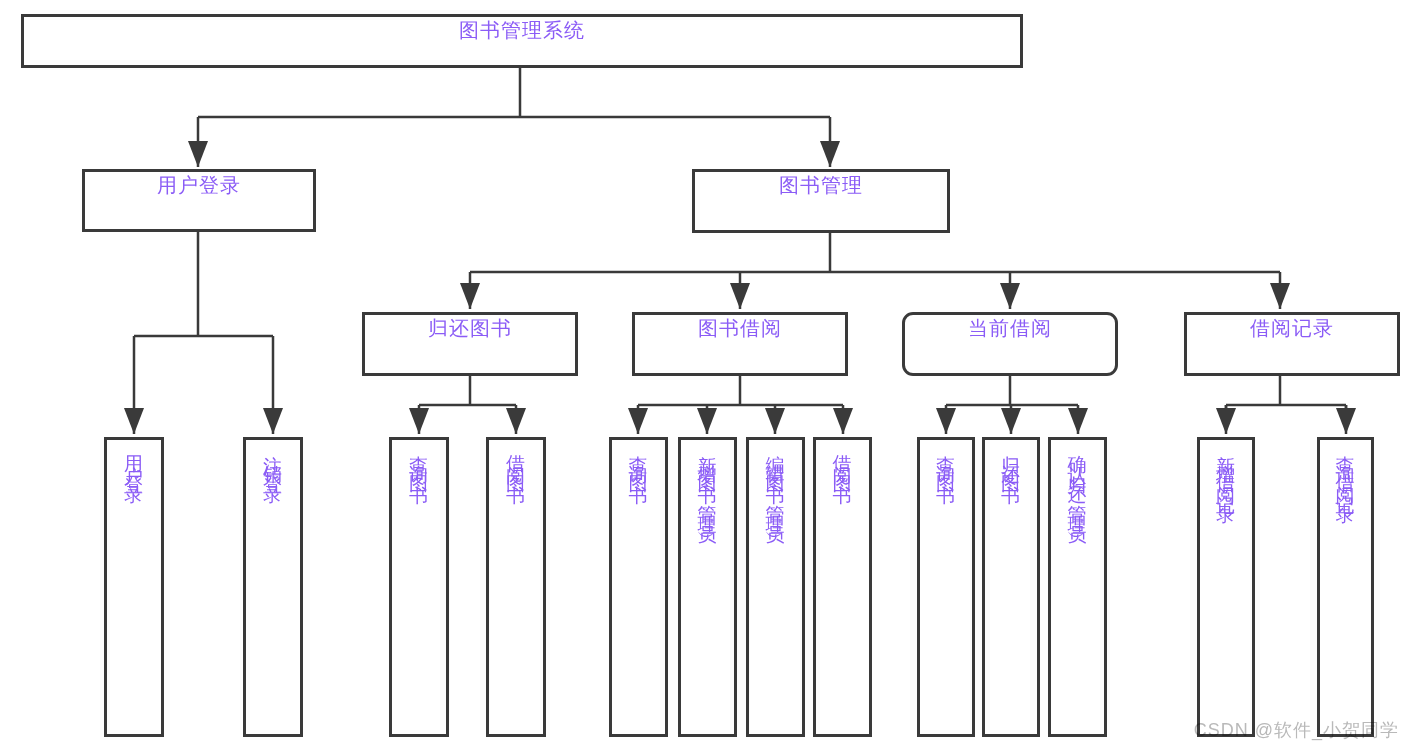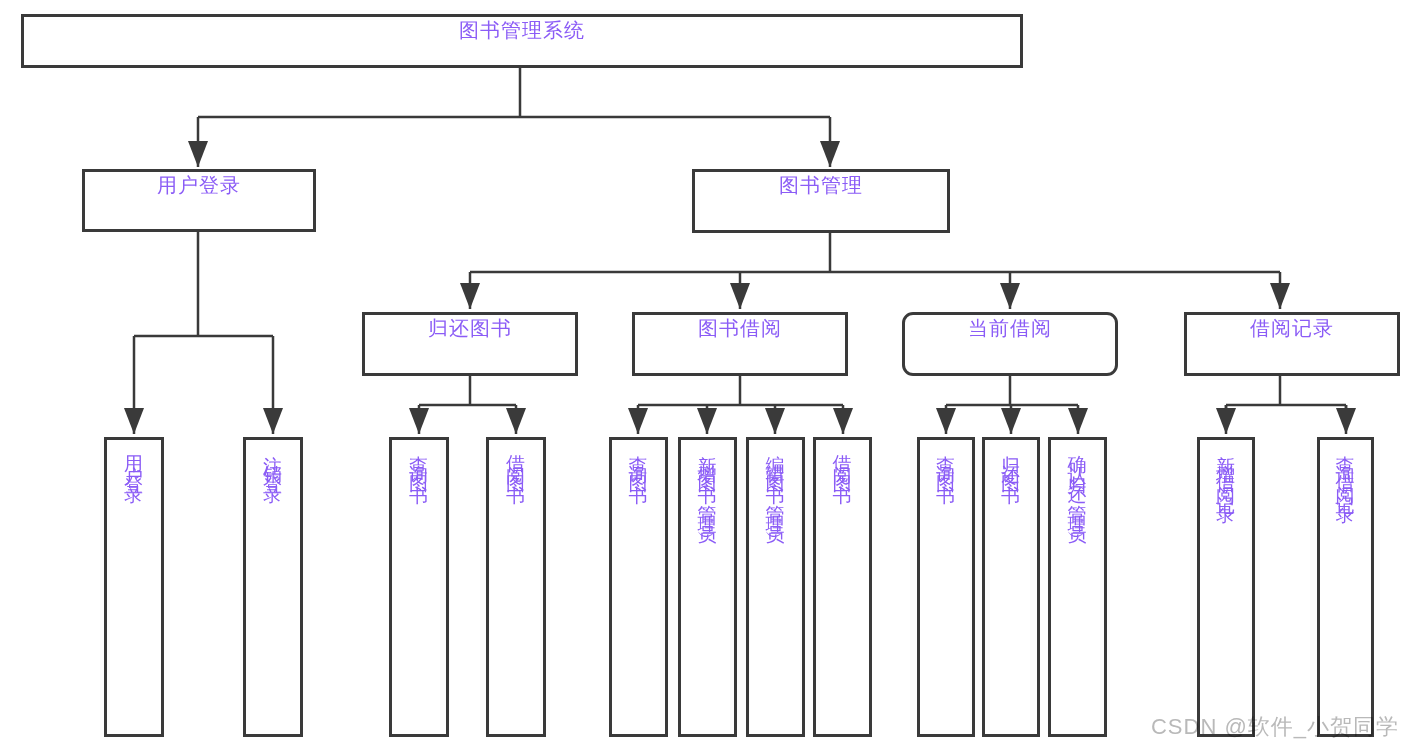--- a/index.html
+++ b/index.html
@@ -27,21 +27,21 @@
   .vnode span{
     writing-mode:vertical-rl;
     text-orientation:mixed;
     font-size:19px;
     letter-spacing:10px;
     line-height:1;
   }
   .watermark{
     position:absolute;
     right:6px;bottom:5px;
-    font-size:22px;
+    font-size:18px;
     color:#b9b9b9;
     letter-spacing:1px;
     mix-blend-mode:multiply;
     white-space:nowrap;
   }
 </style>
 </head>
 <body>
 
 <div class="stage">

